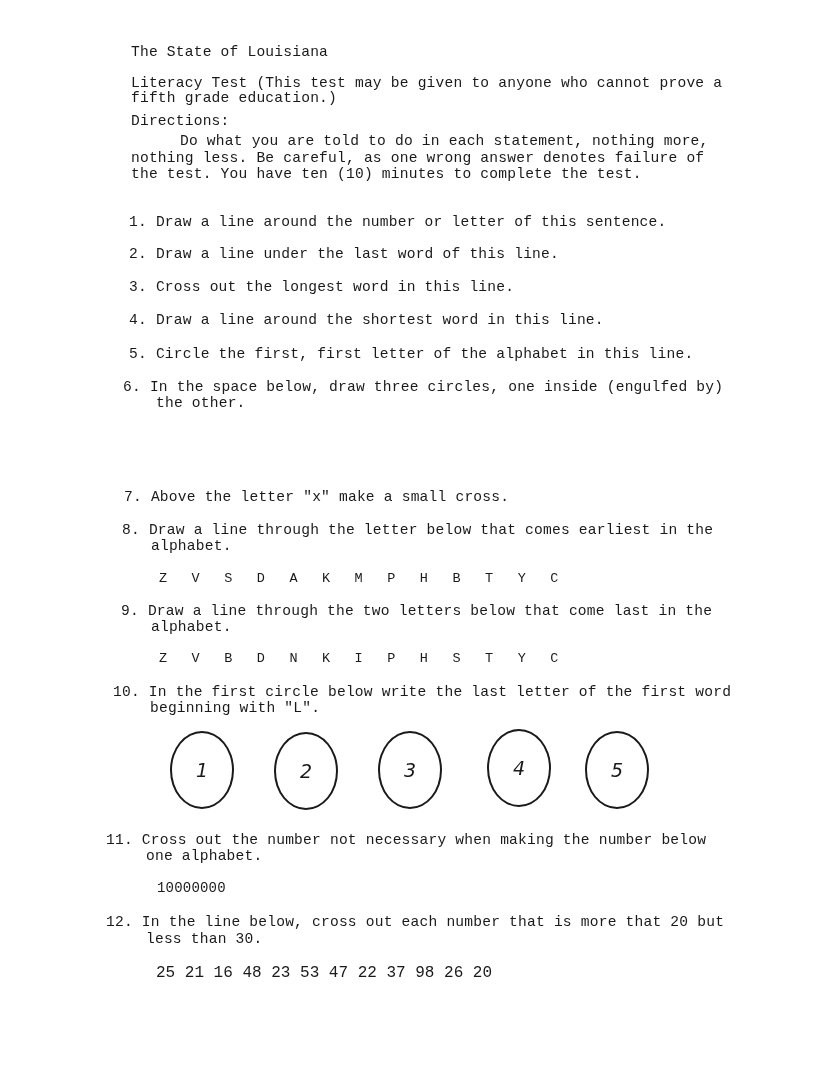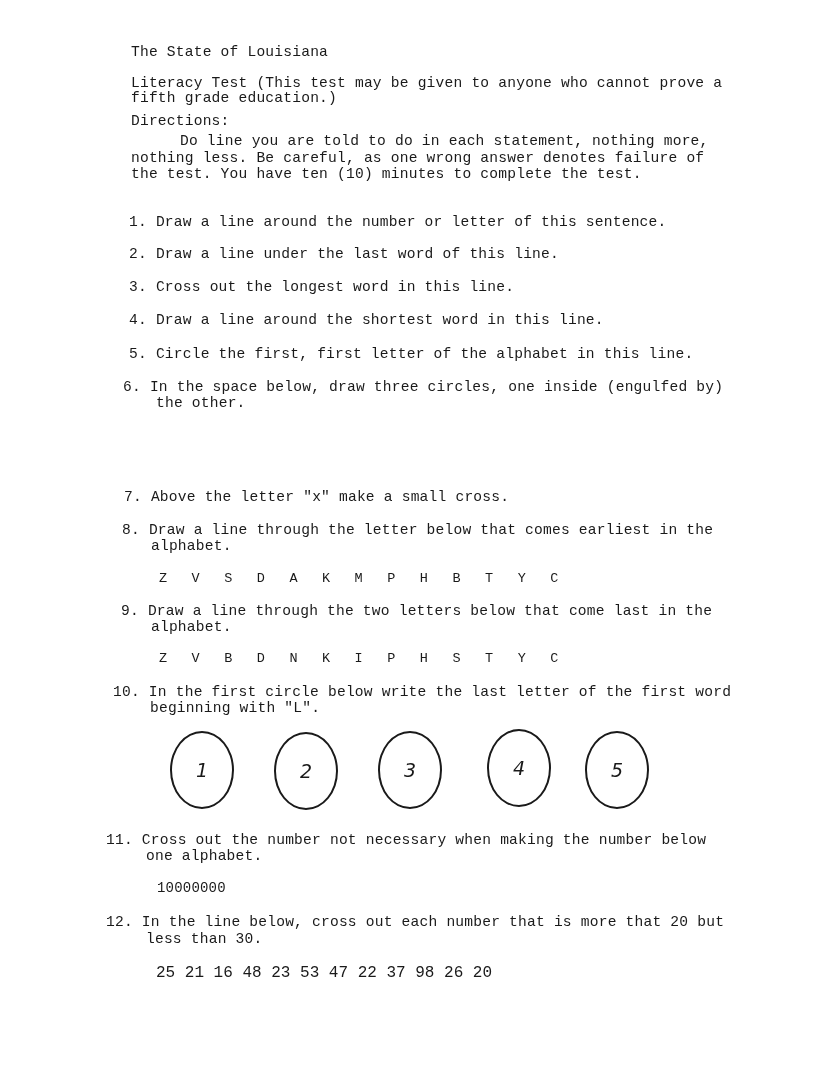--- a/index.html
+++ b/index.html
@@ -19,21 +19,21 @@
       font-family: "DejaVu Sans", sans-serif; font-style: italic; font-size: 19px;
     }
   </style>
 </head>
 <body>
 
 <div class="abs line" style="left:131px; top:44px;">The State of Louisiana</div>
 <div class="abs line" style="left:131px; top:75px;">Literacy Test (This test may be given to anyone who cannot prove a</div>
 <div class="abs line" style="left:131px; top:90px;">fifth grade education.)</div>
 <div class="abs line" style="left:131px; top:113px;">Directions:</div>
-<div class="abs line" style="left:180px; top:133px;">Do line you are told to do in each statement, nothing more,</div>
+<div class="abs line" style="left:180px; top:133px;">Do what you are told to do in each statement, nothing more,</div>
 <div class="abs line" style="left:131px; top:150px;text-align:right;">nothing less.  Be careful, as one wrong answer denotes failure of</div>
 <div class="abs line" style="left:131px; top:166px;">the test.  You have ten (10) minutes to complete the test.</div>
 
 <div class="abs line" style="left:129px; top:214px;">
   <span>1.</span>
   <span>Draw a line around the number or letter of this sentence.</span>
 </div>
 <div class="abs line" style="left:129px; top:246px;">
   <span>2.</span>
   <span>Draw a line under the last word of this line.</span>

